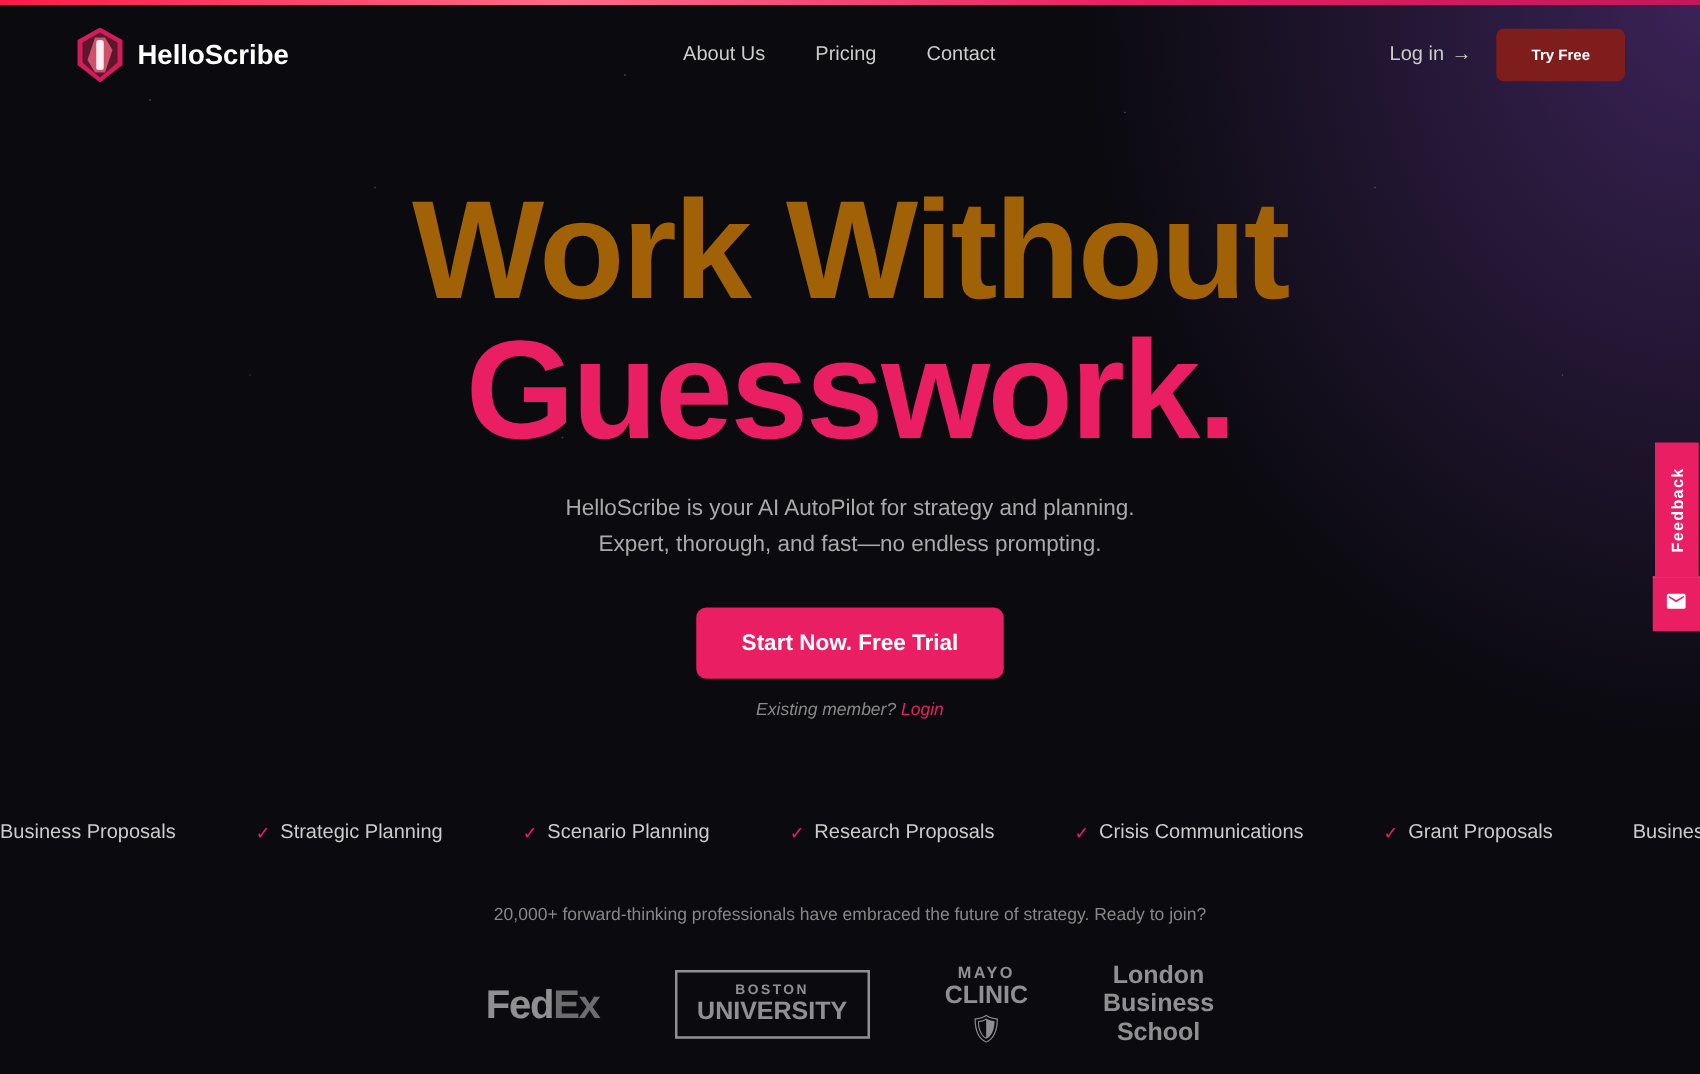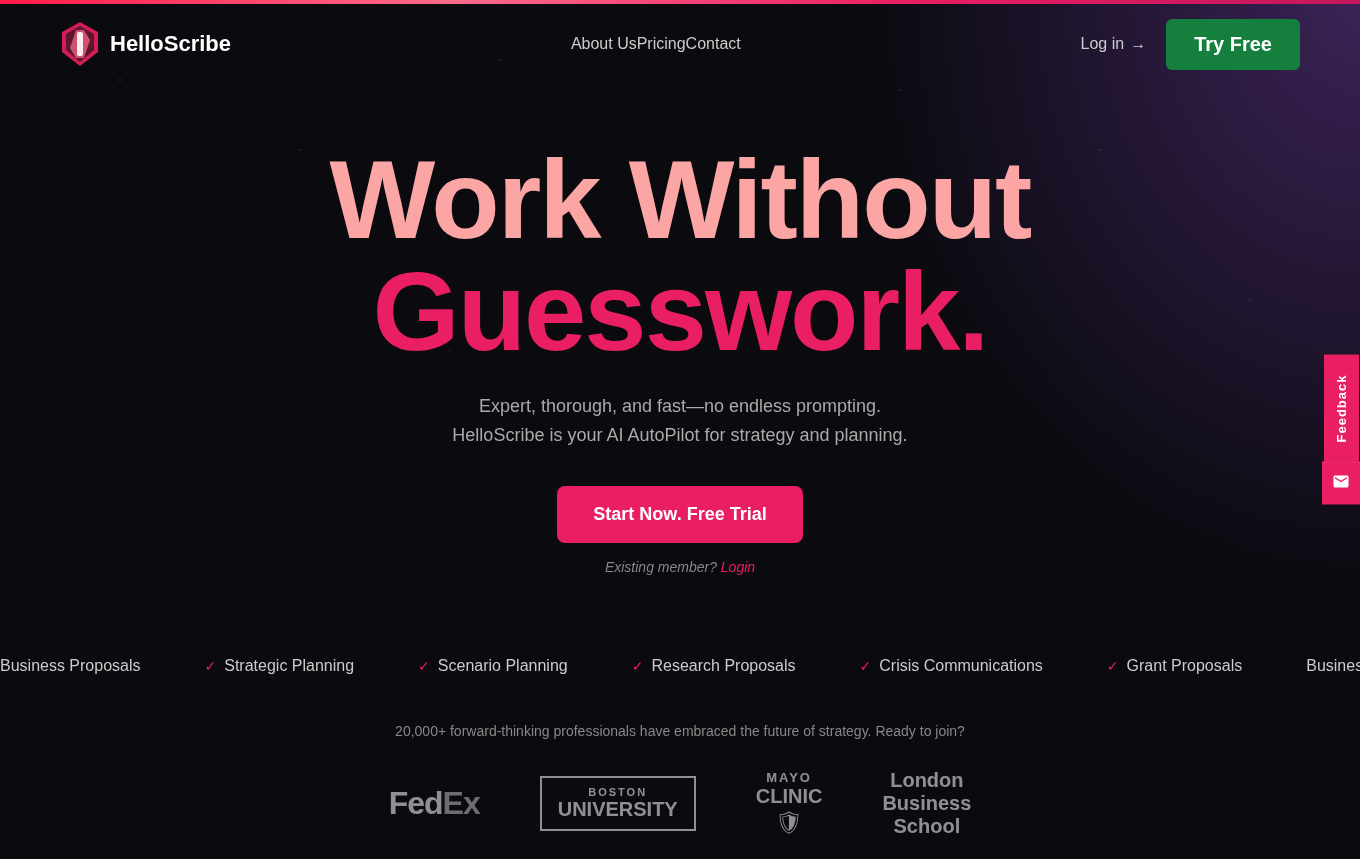--- a/index.html
+++ b/index.html
@@ -78,20 +78,21 @@
     }
 
     .logo-text {
       font-size: 22px;
       font-weight: 700;
       color: #fff;
     }
 
     .nav-links {
       display: flex;
+      gap: 40px;
     }
 
     .nav-link {
       color: #ccc;
       text-decoration: none;
       font-size: 16px;
       font-weight: 400;
       cursor: pointer;
     }
 
@@ -106,43 +107,43 @@
       background: none;
       border: none;
       font-size: 16px;
       cursor: pointer;
       display: flex;
       align-items: flex-end;
       gap: 6px;
     }
 
     .try-free-btn {
-      background: #15803d;
+      background: #7f1d1d;
       color: #fff;
       border: none;
       padding: 14px 28px;
-      font-size: 20px;
+      font-size: 12px;
       font-weight: 600;
       border-radius: 6px;
       cursor: pointer;
     }
 
     
     .hero {
       position: relative;
       z-index: 5;
       text-align: center;
       padding: 60px 40px 40px;
     }
 
     .hero-title-main {
       font-size: 112px;
       font-weight: 800;
       line-height: 1.0;
-      color: #fca5a5;
+      color: #a16207;
       letter-spacing: -2px;
     }
 
     .hero-title-colored {
       font-size: 112px;
       font-weight: 800;
       line-height: 1.0;
       color: #e91e63;
       letter-spacing: -2px;
     }
@@ -374,22 +375,22 @@
     </button>
     <button class="try-free-btn">Try Free</button>
   </div>
 </nav>
 
 <section class="hero">
   <div class="hero-title-main">Work Without</div>
   <div class="hero-title-colored">Guesswork.</div>
 
   <div class="hero-subtitle">
+    <div>HelloScribe is your AI AutoPilot for strategy and planning.</div>
     <div>Expert, thorough, and fast—no endless prompting.</div>
-    <div>HelloScribe is your AI AutoPilot for strategy and planning.</div>
   </div>
 
   <button class="cta-button">Start Now. Free Trial</button>
 
   <div class="existing-member">
     <span>Existing member?</span>
     <a href="#">Login</a>
   </div>
 </section>
 

